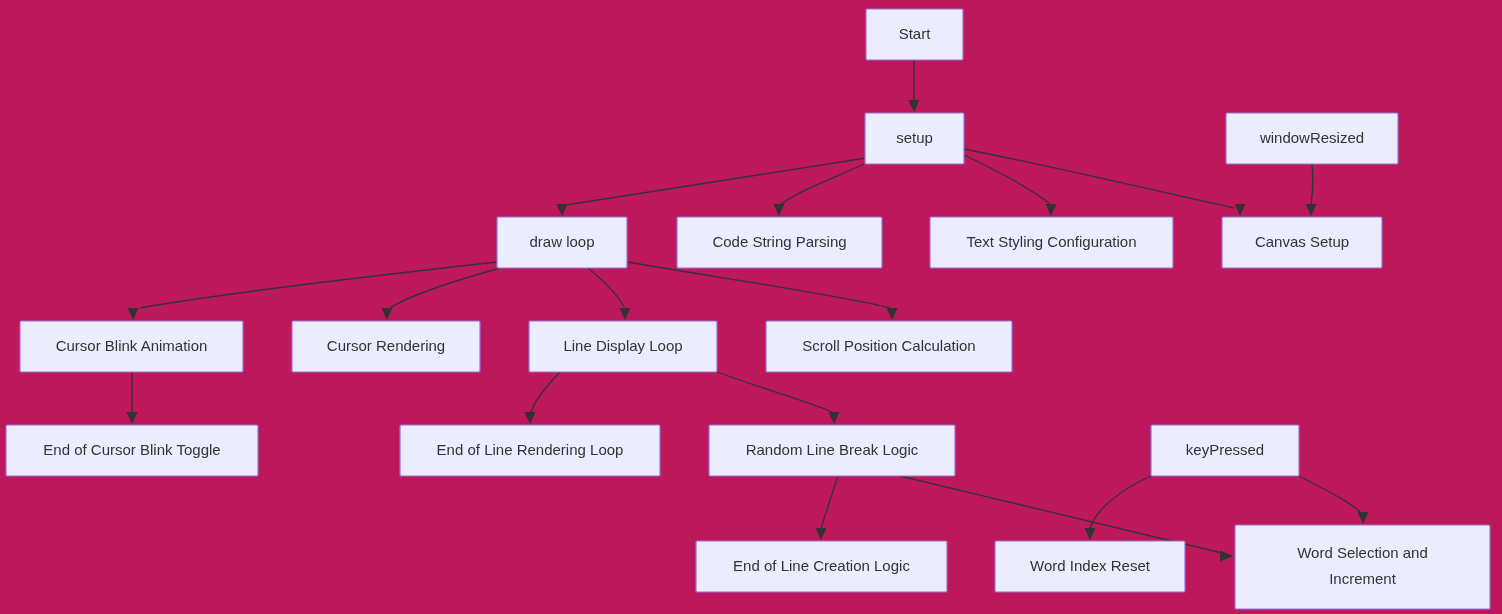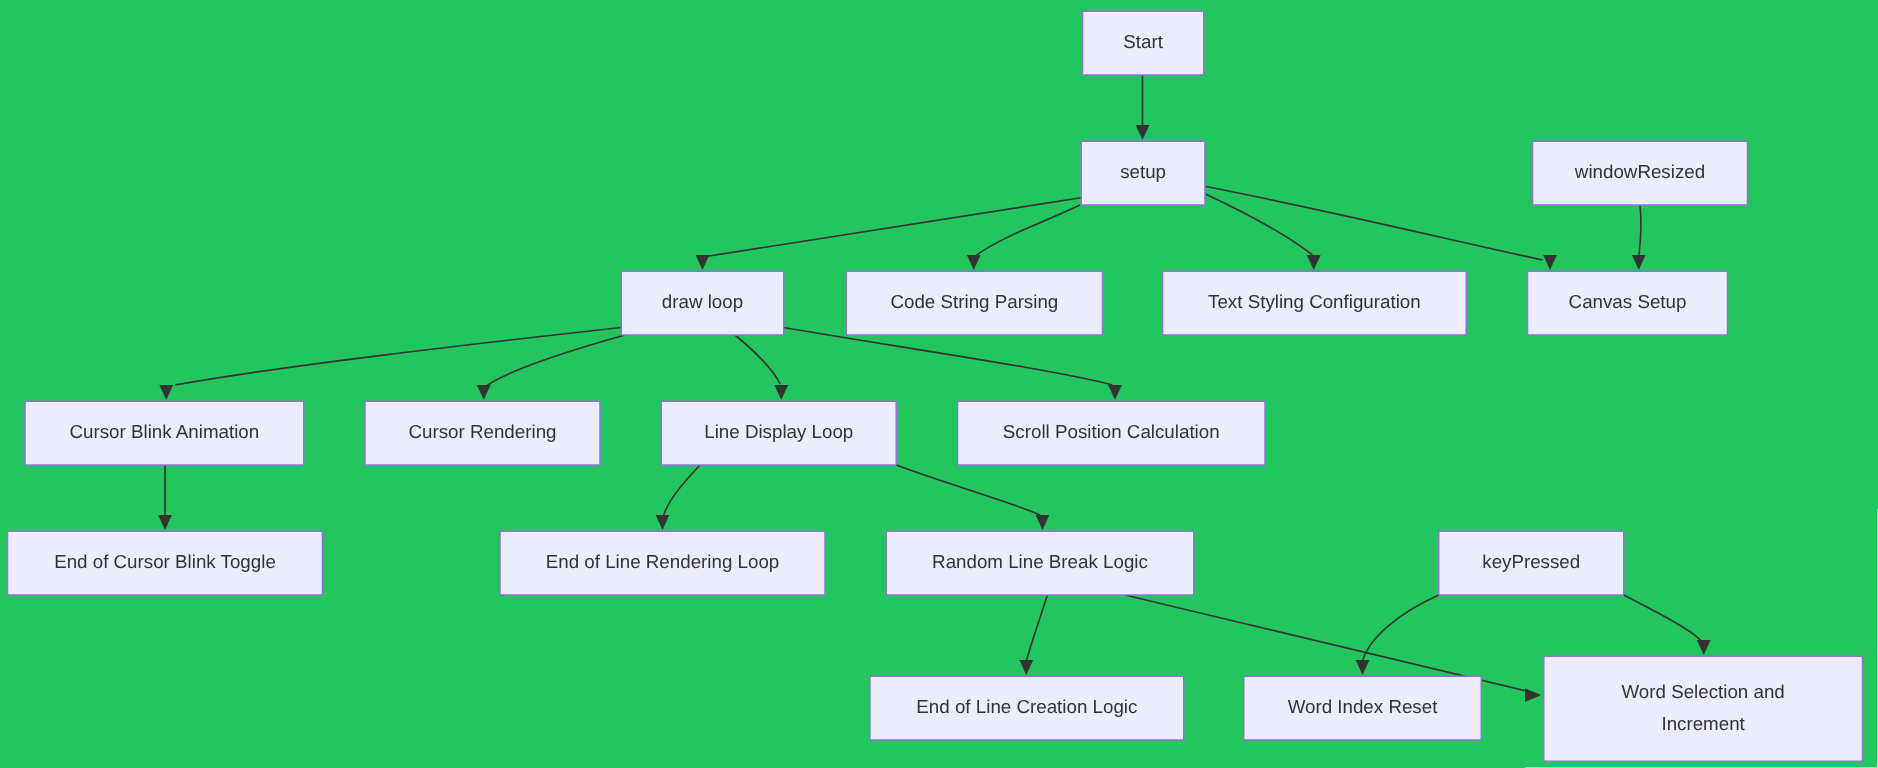--- a/index.html
+++ b/index.html
@@ -11,21 +11,21 @@
   body {
     width: 1502px;
     height: 614px;
     overflow: hidden;
     font-family: "Liberation Sans", sans-serif;
   }
   #flowchart-root {
     position: relative;
     width: 1502px;
     height: 614px;
-    background: #22c55e;
+    background: #be185d;
   }
   svg#flow-svg {
     position: absolute;
     top: 0;
     left: 0;
     width: 1502px;
     height: 614px;
     display: block;
   }
   .node-rect {

